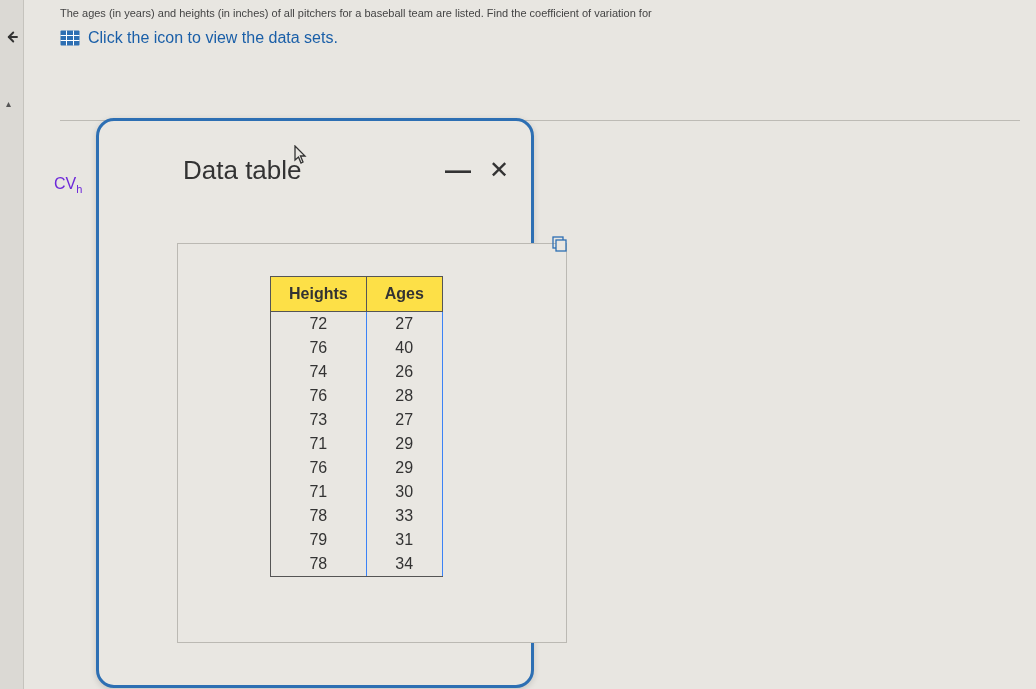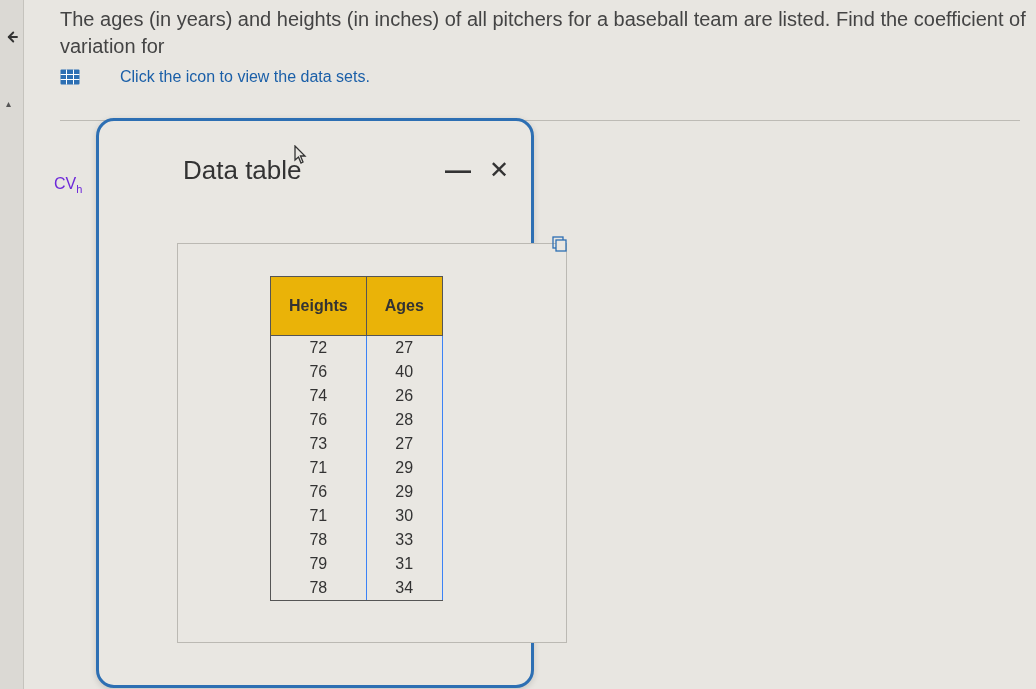--- a/index.html
+++ b/index.html
@@ -42,41 +42,40 @@
       font-size: 10px;
     }
     .content {
       position: absolute;
       left: 60px;
       top: 6px;
       right: 0;
       color: #333;
     }
     .question-text {
-      font-size: 20px;
+      font-size: 11px;
       line-height: 1.35;
       color: #444;
       margin-bottom: 8px;
       max-width: 970px;
     }
     .link-row {
       display: flex;
       align-items: center;
       gap: 8px;
       margin-top: 4px;
     }
     .table-icon {
       width: 20px;
       height: 16px;
       display: inline-block;
     }
     .link-text {
       color: #1a5fa8;
       font-size: 16px;
-      margin-left: 32px;
     }
     .hr {
       position: absolute;
       left: 60px;
       top: 120px;
       width: 960px;
       height: 1px;
       background: #bdbbb5;
     }
     .cv-label {
@@ -156,27 +155,27 @@
     .data-table {
       position: absolute;
       left: 92px;
       top: 32px;
       border-collapse: collapse;
       font-size: 16px;
       color: #333;
     }
     .data-table th {
       font-weight: bold;
-      padding: 20px 18px;
+      padding: 8px 18px;
       border-top: 1px solid #555;
       border-left: 1px solid #555;
       border-right: 1px solid #555;
       border-bottom: 1px solid #555;
       text-align: center;
-      background: #eab308;
+      background: #fde047;
     }
     .data-table td {
       padding: 3px 18px;
       border-left: 1px solid #555;
       border-right: 1px solid #3b82f6;
       text-align: center;
     }
     .data-table tr:last-child td {
       border-bottom: 1px solid #555;
     }

